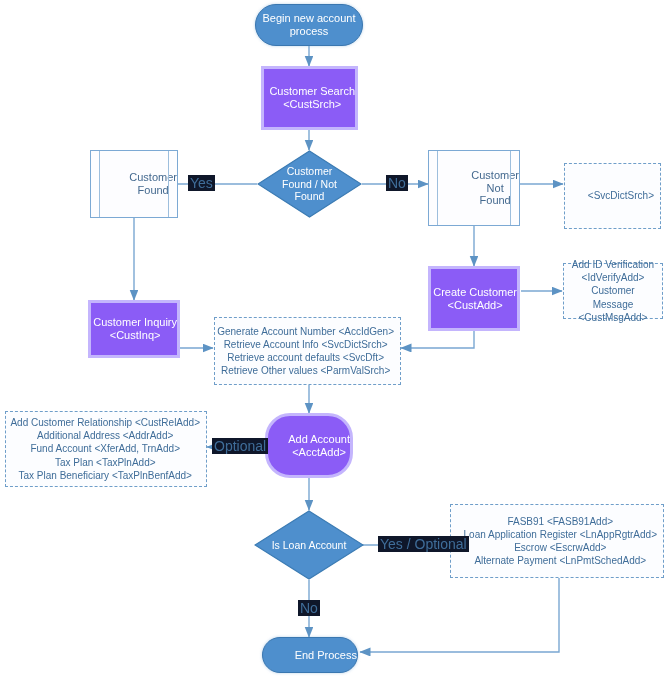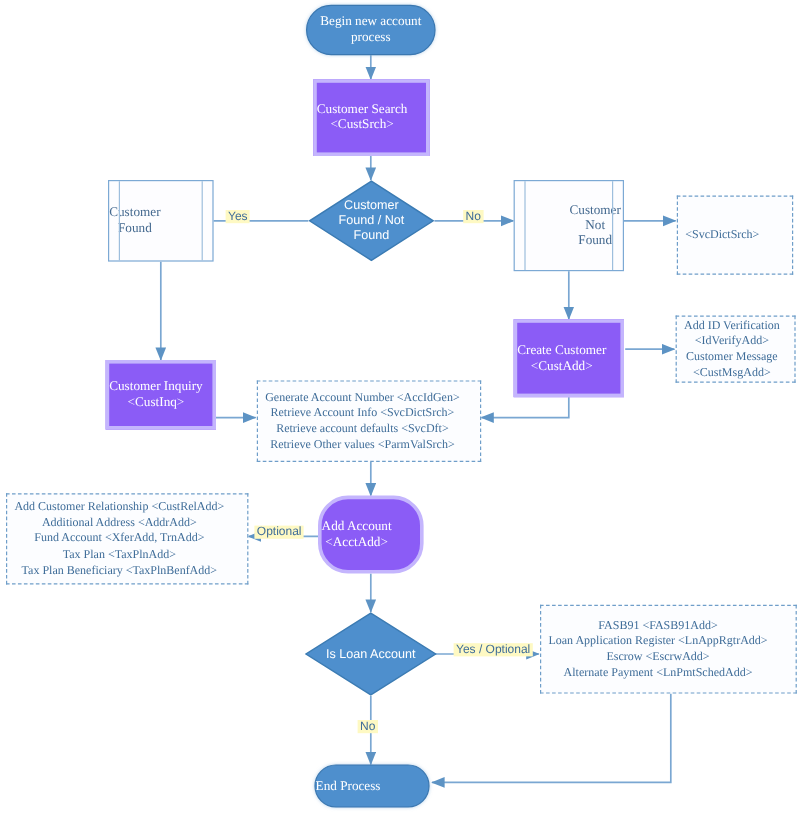--- a/index.html
+++ b/index.html
@@ -23,24 +23,23 @@
     top: 0;
     width: 670px;
     height: 681px;
     pointer-events: none;
   }
   .node {
     position: absolute;
     box-sizing: border-box;
     display: flex;
     align-items: center;
-    justify-content: flex-start;
+    justify-content: flex-end;
     text-align: center;
     line-height: 1.18;
-    font-family: Liberation Serif, serif;
   }
   
   .term {
     background: #4e8fcd;
     border: 1px solid #3a77b0;
     border-radius: 999px;
     color: #ffffff;
     font-size: 11px;
     box-shadow: 0 0 3px rgba(120,170,215,0.55);
   }
@@ -96,22 +95,22 @@
     text-align: center;
     color: #ffffff;
     font-size: 10.5px;
     line-height: 1.2;
     padding: 0 14px;
     box-sizing: border-box;
   }
   .edge-label {
     position: absolute;
     color: #3f6d99;
-    font-size: 10px;
-    background: #fef9c3;
+    font-size: 14px;
+    background: #0f172a;
     padding: 0 2px;
     white-space: nowrap;
   }
   .nowrap { white-space: nowrap; }
 </style>
 </head>
 <body>
 
 <div id="canvas">
 

